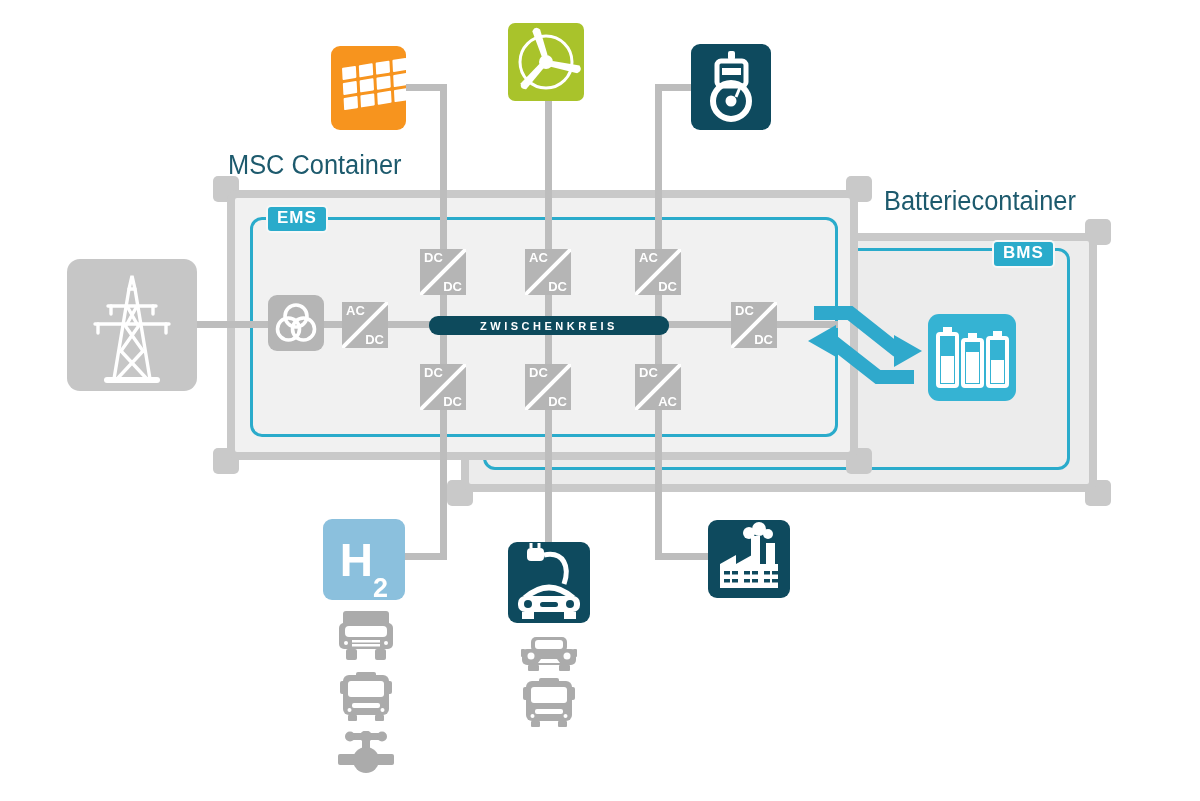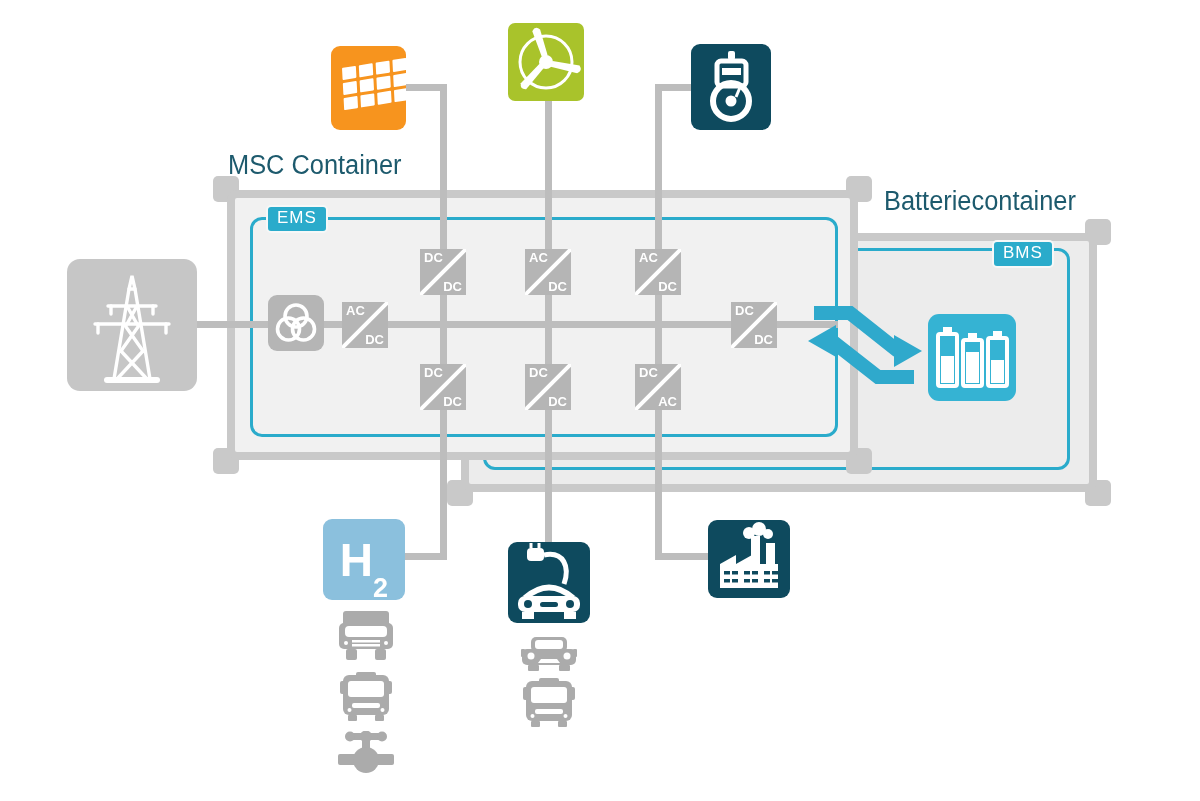--- a/index.html
+++ b/index.html
@@ -2,21 +2,21 @@
 <html><head>
 <meta charset="utf-8">
 <style>
   html,body{margin:0;padding:0;background:#fff;}
   .stage{position:relative;width:1200px;height:801px;background:#ffffff;
          font-family:"Liberation Sans",sans-serif;overflow:hidden;}
   .abs{position:absolute;box-sizing:border-box;}
   .container-box{border:8px solid #c9c9c9;border-radius:10px;}
   .casting{position:absolute;width:26px;height:26px;background:#c9c9c9;border-radius:5px;}
   .sys-rect{border:3px solid #2aabcb;border-radius:12px;}
-  .sys-label{background:#2aabcb;color:#fff;font-weight:normal;font-size:17px;
+  .sys-label{background:#2aabcb;color:#fff;font-weight:bold;font-size:17px;
              padding:1px 9px 3px;border-radius:5px;border:2px solid #f6f8f8;letter-spacing:1px;}
   .gline{position:absolute;background:#bdbdbd;}
   .dclink{position:absolute;background:#0d4a5c;border-radius:9px;color:#fff;
           font-size:11px;font-weight:bold;letter-spacing:3.5px;display:flex;
           align-items:center;justify-content:center;}
   .conv{position:absolute;width:46px;height:46px;background:#b5b5b5;}
   .conv svg{position:absolute;left:0;top:0;}
   .conv .t1{position:absolute;top:2px;left:4px;color:#fff;font-weight:bold;font-size:13px;line-height:13px;}
   .conv .t2{position:absolute;bottom:2px;right:4px;color:#fff;font-weight:bold;font-size:13px;line-height:13px;}
   .icon-box{position:absolute;border-radius:9px;display:flex;align-items:center;justify-content:center;}
@@ -46,20 +46,23 @@
 
   <div class="gline" style="left:403px;top:84px;width:44px;height:7px;"></div>
   <div class="gline" style="left:440px;top:86px;width:7px;height:474px;"></div>
   <div class="gline" style="left:403px;top:553px;width:44px;height:7px;"></div>
   <div class="gline" style="left:545px;top:98px;width:7px;height:446px;"></div>
   <div class="gline" style="left:655px;top:84px;width:40px;height:7px;"></div>
   <div class="gline" style="left:655px;top:86px;width:7px;height:474px;"></div>
   <div class="gline" style="left:655px;top:553px;width:58px;height:7px;"></div>
   <div class="gline" style="left:196px;top:321px;width:642px;height:7px;"></div>
 
+  <div class="dclink" style="left:429px;top:316px;width:240px;height:19px;">
+    <span>ZWISCHENKREIS</span>
+  </div>
 
   <div class="conv" style="left:342px;top:302px;">
     <svg width="46" height="46">
         <line x1="-2" y1="48" x2="48" y2="-2" stroke="#fff" stroke-width="4"></line>
       </svg>
     <span class="t1">AC</span>
     <span class="t2">DC</span>
   </div>
   <div class="conv" style="left:420px;top:249px;">
     <svg width="46" height="46">

